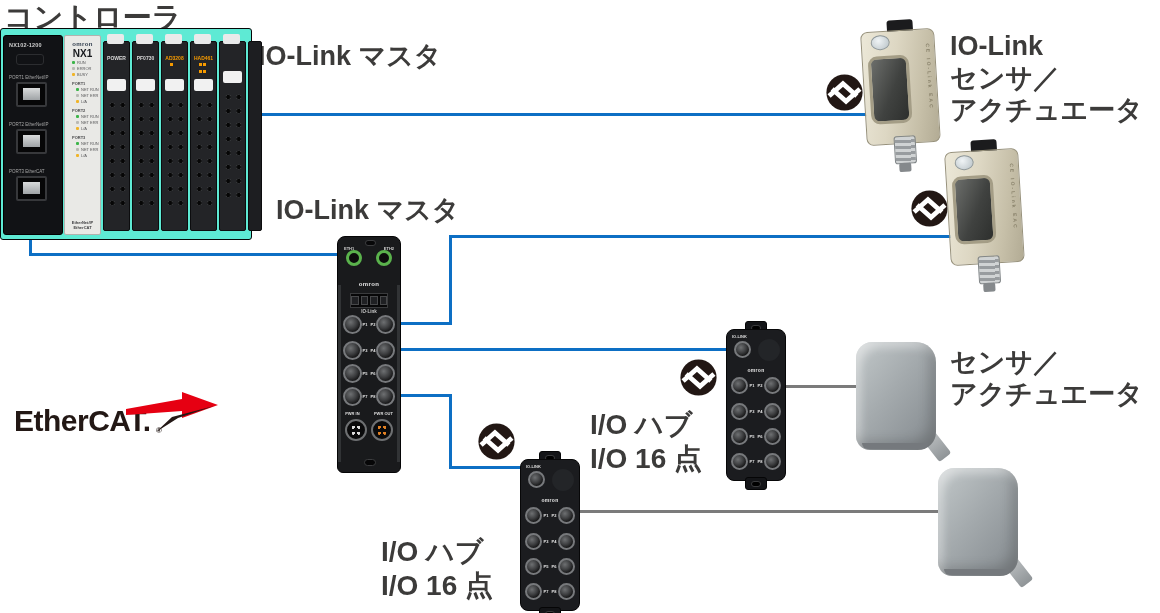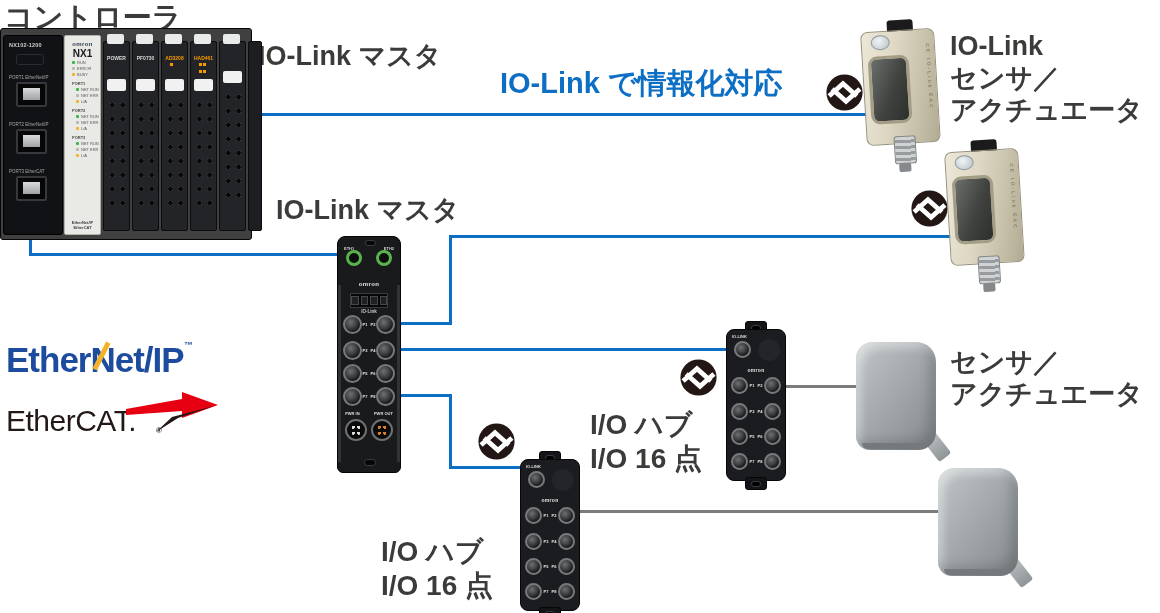--- a/index.html
+++ b/index.html
@@ -9,21 +9,21 @@
   .hline{position:absolute;height:3px}
   .vline{position:absolute;width:3px}
   .blue{background:#0d6fc4}
   .grayl{background:#7b7b7b}
   
   .jp{position:absolute;font-weight:bold;color:#3c3b3a;white-space:nowrap}
   .jp-blue{position:absolute;font-weight:bold;color:#0d6fc4;white-space:nowrap}
   
   .sync-icon{position:absolute;width:37px;height:37px}
   
-  .plc{position:absolute;left:0;top:28px;width:250px;height:210px;background:#404040;
+  .plc{position:absolute;left:0;top:28px;width:250px;height:210px;background:#5eead4;
        border:1px solid #060607;border-radius:3px}
   .plc-cpu{position:absolute;left:2px;top:6px;width:58px;height:198px;background:#111215;
            border:1px solid #000;border-radius:3px}
   .plc-model{font-size:5.5px;color:#cfcfcf;font-weight:bold;margin:6px 0 0 5px;letter-spacing:.2px}
   .plc-slot{width:26px;height:9px;border:1px solid #2c2d30;border-radius:3px;margin:6px 0 0 12px}
   .plc-ports{margin-top:10px}
   .plc-port{height:47px}
   .plc-port-label{font-size:4.5px;color:#a7a7a7;margin:0 0 2px 5px;white-space:nowrap}
   .rj45{width:27px;height:21px;background:#060607;border:2px solid #37383b;border-radius:2px;
         margin-left:12px;position:relative}
@@ -115,21 +115,21 @@
   .gcable{position:absolute;right:2px;bottom:-8px;width:15px;height:42px;border-radius:3px;
           background:linear-gradient(180deg,#d2d5d6,#8f9497);transform:rotate(-38deg)}
   
   .enip{position:absolute;left:6px;top:340px;font-weight:bold;font-size:35px;letter-spacing:-1px;
         color:#1d4b9e;white-space:nowrap}
   .enip .enip-n{position:relative;display:inline-block}
   .enip .enip-n::after{content:"";position:absolute;left:9px;top:1px;width:5px;height:30px;
         background:#f3b229;transform:rotate(27deg)}
   .enip sup{font-size:9px;vertical-align:top}
   .ecat{position:absolute;left:6px;top:398px;width:220px;height:46px}
-  .ecat-text{position:absolute;left:0;top:6px;font-weight:normal;font-size:30px;color:#231815;letter-spacing:-.5px}
+  .ecat-text{position:absolute;left:8px;top:6px;font-weight:bold;font-size:30px;color:#231815;letter-spacing:-.5px}
   .ecat-reg{position:absolute;left:150px;top:28px;font-size:8px;color:#231815;font-weight:bold}
   .ecat-arrow{position:absolute;left:120px;top:-10px}
 </style>
 </head>
 <body>
 
 <svg width="0" height="0" style="position:absolute">
   <symbol id="sync" viewBox="0 0 36 36">
     <circle cx="18" cy="18" r="17.6" fill="#221714"></circle>
     <polyline points="3,21.5 16.5,9.5 30,21.5" fill="none" stroke="#fff" stroke-width="4.6"></polyline>
@@ -147,21 +147,20 @@
   <div class="hline blue" style="left:449px;top:235px;width:505px"></div>
   <div class="hline blue" style="left:397px;top:348px;width:331px"></div>
   <div class="hline blue" style="left:397px;top:394px;width:55px"></div>
   <div class="vline blue" style="left:449px;top:394px;height:75px"></div>
   <div class="hline blue" style="left:449px;top:466px;width:74px"></div>
   <div class="hline grayl" style="left:782px;top:385px;width:78px"></div>
   <div class="hline grayl" style="left:579px;top:510px;width:365px"></div>
 
   <div class="jp" style="left:4px;top:-2px;font-size:29px">コントローラ</div>
   <div class="jp" style="left:258px;top:38px;font-size:27px">IO-Link マスタ</div>
-  <div class="jp-blue" style="left:500px;top:64px;font-size:29px">IO-Link で情報化対応</div>
   <div class="jp" style="left:276px;top:192px;font-size:27px">IO-Link マスタ</div>
 
   <div class="jp" style="left:950px;top:30px;font-size:27px;line-height:32px">
     <div>IO-Link</div>
     <div>センサ／</div>
     <div>アクチュエータ</div>
   </div>
 
   <div class="jp" style="left:950px;top:346px;font-size:27px;line-height:32px">
     <div>センサ／</div>
@@ -505,21 +504,20 @@
 
   <div class="gsensor" style="left:856px;top:342px">
     <div class="gcable"></div>
     <div class="gbody"></div>
   </div>
   <div class="gsensor" style="left:938px;top:468px">
     <div class="gcable"></div>
     <div class="gbody"></div>
   </div>
 
-  <div class="enip"><span>Ether</span><span class="enip-n">N</span><span>et/IP</span><sup>™</sup></div>
 
   <div class="ecat">
     <div class="ecat-text">EtherCAT.</div>
     <svg class="ecat-arrow" width="95" height="46">
       <polygon points="0,21 56,11 56,4 92,17 56,30 56,23 0,27" fill="#e60012"></polygon>
       <polygon points="88,18 52,30 30,44 46,29" fill="#231815"></polygon>
     </svg>
     <div class="ecat-reg">®</div>
   </div>
 

